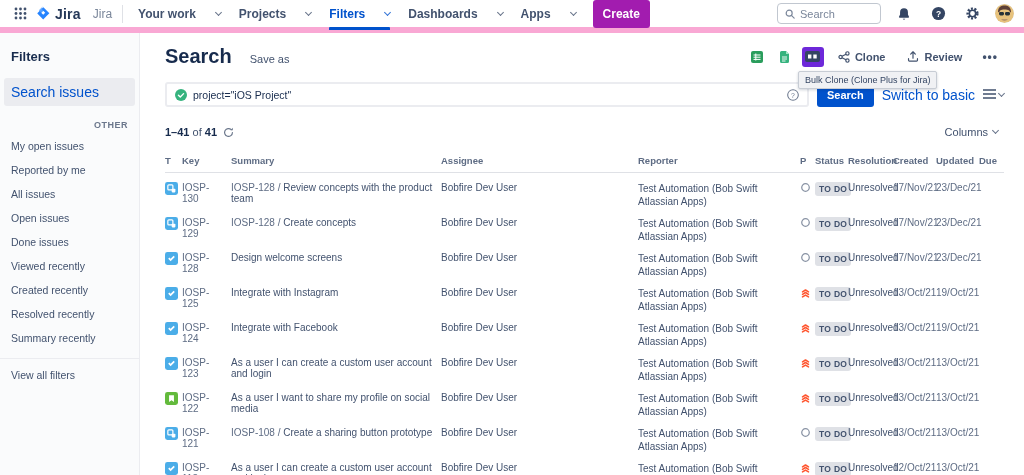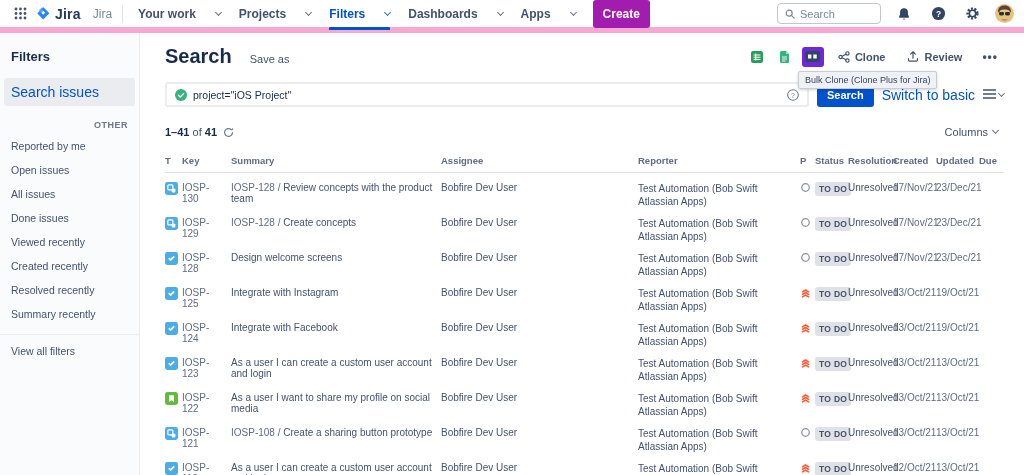--- a/index.html
+++ b/index.html
@@ -185,23 +185,24 @@
   </div>
 </div>
 
 <div class="shell">
 
   <aside class="sidebar">
     <div class="sb-title">Filters</div>
     <div class="sb-selected">Search issues</div>
     <div class="sb-section">OTHER</div>
     <div id="sb-items">
+        <div class="sb-item">My open issues</div>
         <div class="sb-item">Reported by me</div>
+        <div class="sb-item">All issues</div>
         <div class="sb-item">Open issues</div>
-        <div class="sb-item">All issues</div>
         <div class="sb-item">Done issues</div>
         <div class="sb-item">Viewed recently</div>
         <div class="sb-item">Created recently</div>
         <div class="sb-item">Resolved recently</div>
         <div class="sb-item">Summary recently</div>
       </div>
     <div class="sb-footer">View all filters</div>
   </aside>
 
   <main class="main">

